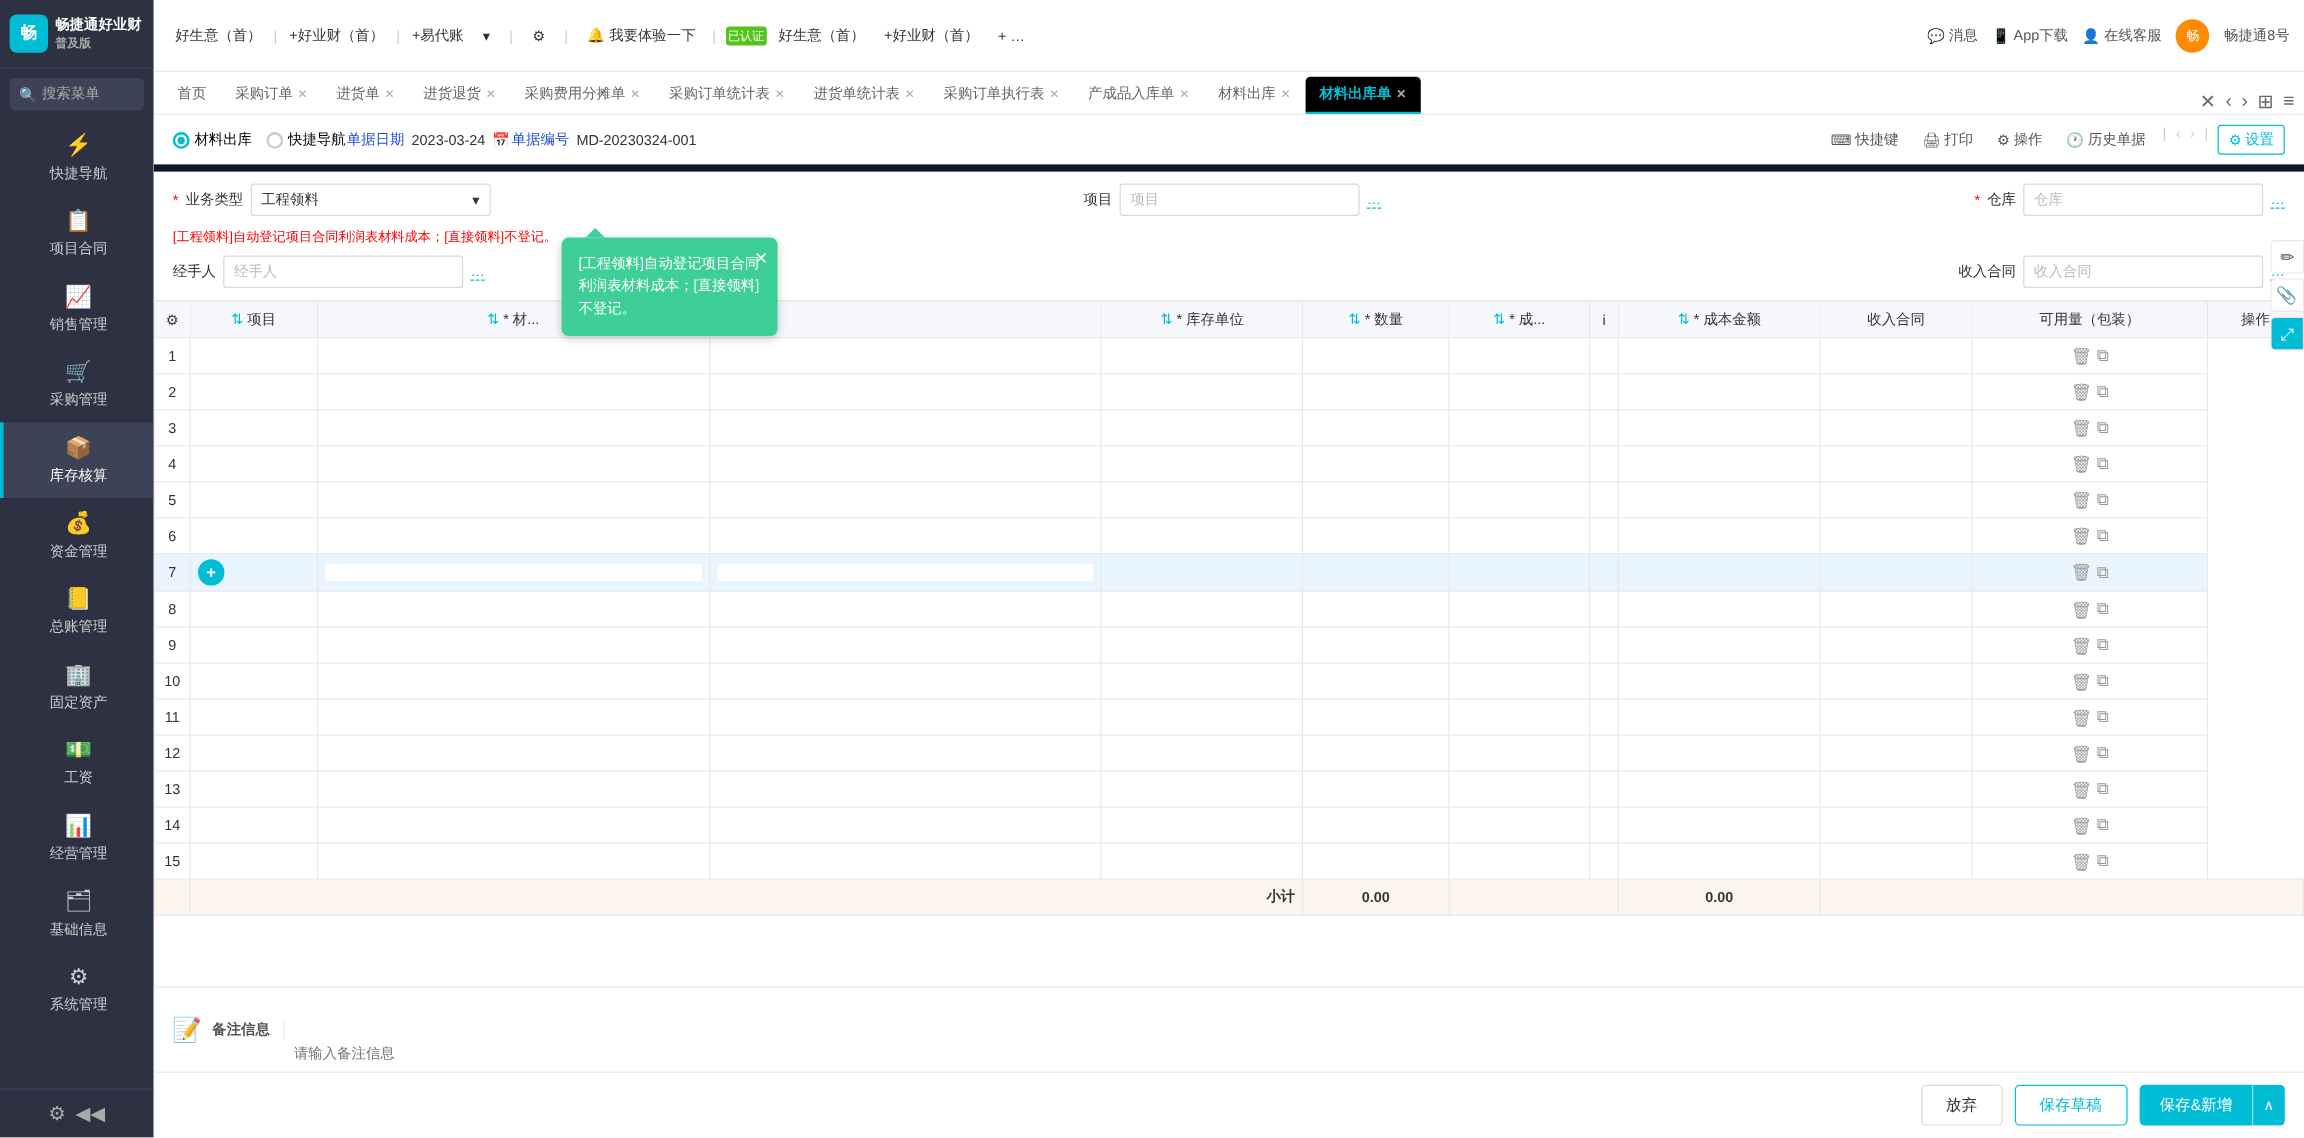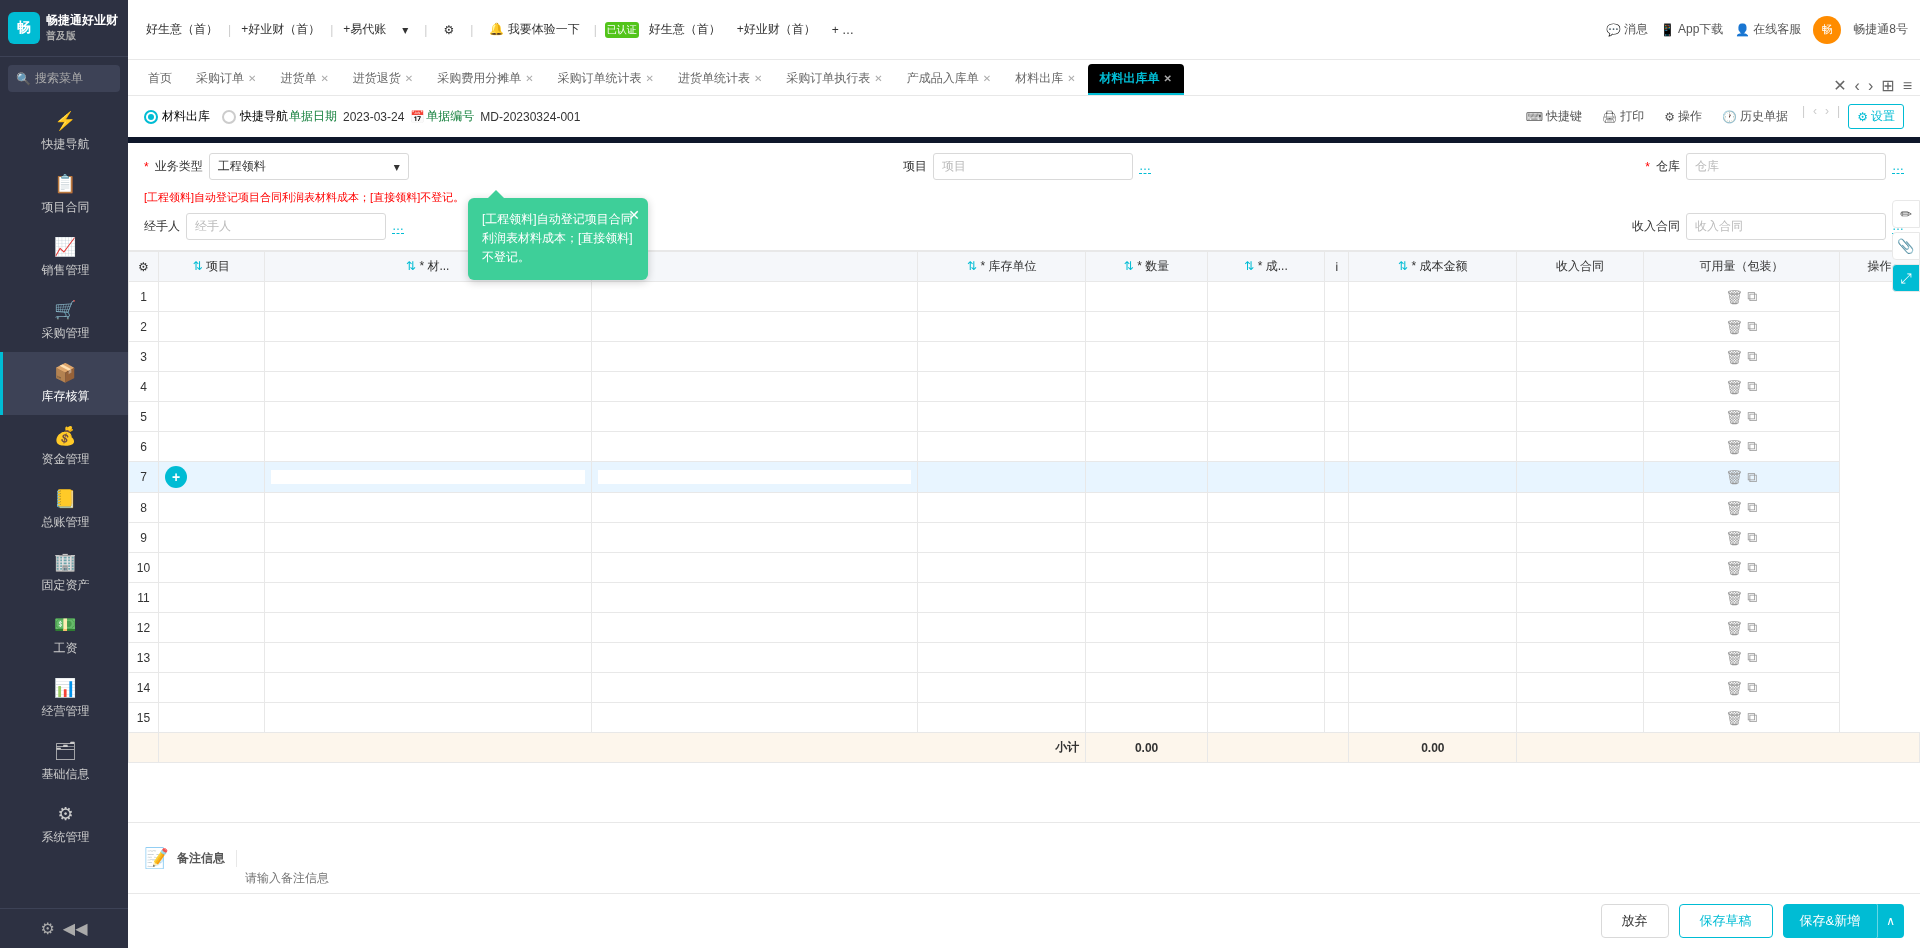--- a/index.html
+++ b/index.html
@@ -140,21 +140,21 @@
     .radio-group { display: flex; gap: 12px; align-items: center; }
     .radio-item { display: flex; align-items: center; gap: 4px; cursor: pointer; }
     .radio-dot {
       width: 14px; height: 14px; border-radius: 50%;
       border: 2px solid #ccc;
       display: flex; align-items: center; justify-content: center;
     }
     .radio-dot.checked { border-color: #00bcd4; }
     .radio-dot.checked::after { content: ''; width: 6px; height: 6px; border-radius: 50%; background: #00bcd4; display: block; }
     .doc-field { display: flex; align-items: center; gap: 6px; }
-    .doc-field-label { color: #15803d; white-space: nowrap; }
+    .doc-field-label { color: #1d4ed8; white-space: nowrap; }
     .doc-field-value { color: #333; }
     .doc-field-icon { color: #00bcd4; cursor: pointer; }
     .doc-actions { margin-left: auto; display: flex; gap: 8px; }
     .doc-action-btn {
       display: flex; align-items: center; gap: 3px;
       color: #555; cursor: pointer; font-size: 12px;
       padding: 3px 6px; border-radius: 3px;
     }
     .settings-btn { display: flex; align-items: center; gap: 3px; color: #00bcd4; cursor: pointer; border: 1px solid #00bcd4; border-radius: 3px; padding: 3px 8px; }
 

